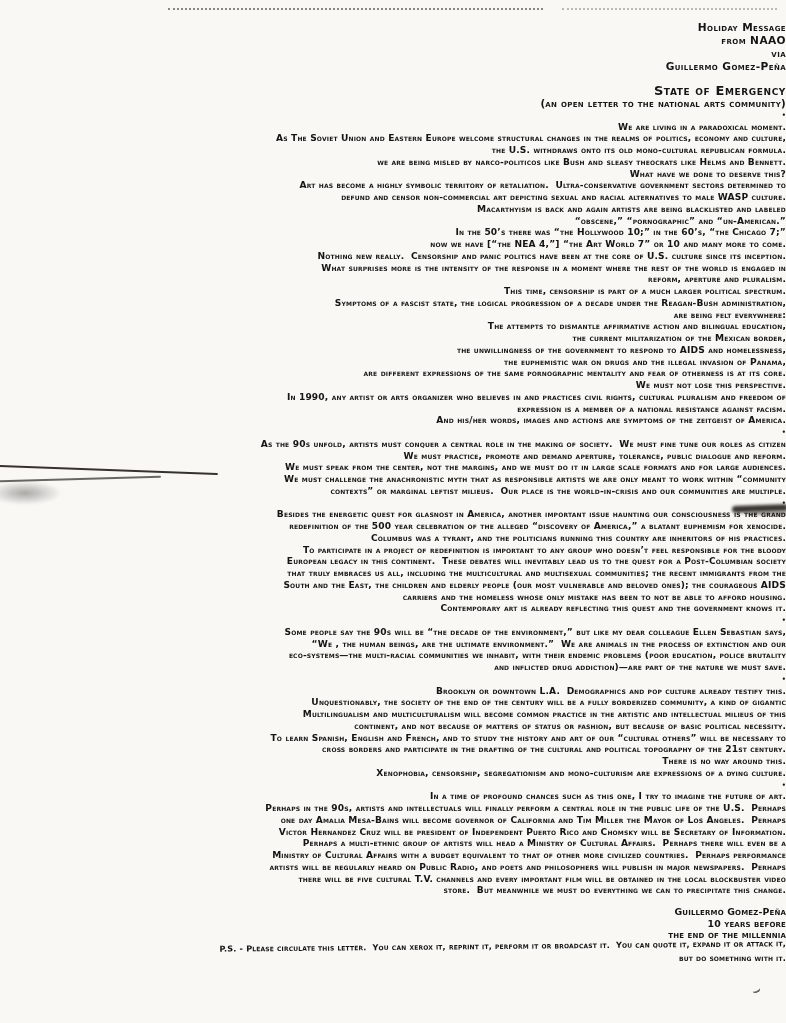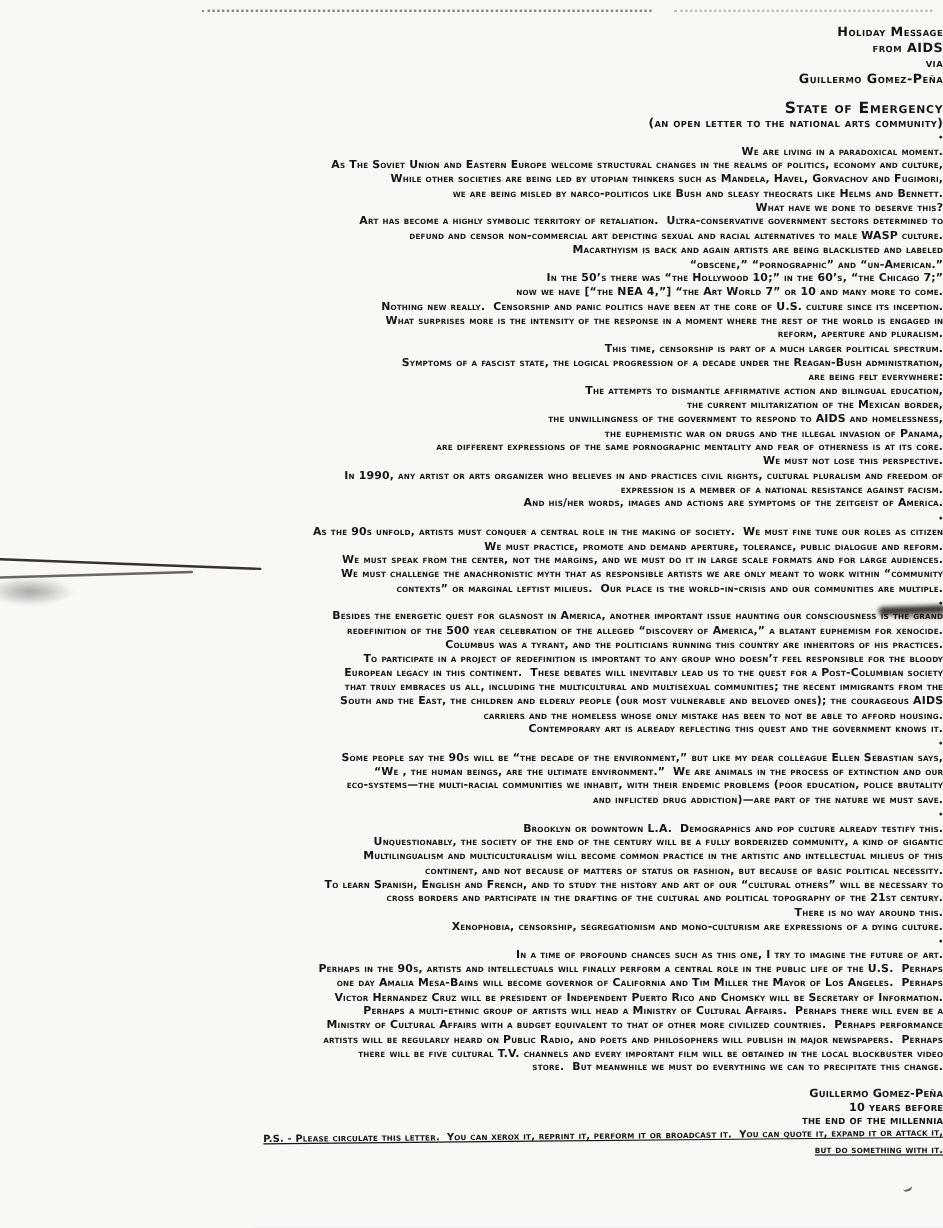--- a/index.html
+++ b/index.html
@@ -30,21 +30,21 @@
   .subtitle-block{margin-top:11px;}
   .subtitle-block .line{font-size:10.2px;line-height:12.2px;letter-spacing:0.3px;}
   .subtitle-block .line.big{font-size:13px;line-height:13.6px;letter-spacing:0.6px;}
   .sep{
     font-size:6.5px;
     line-height:11.75px;
     color:var(--ink,#171513);
   }
   .signature-block{margin-top:9px;}
   .signature-block .line{font-size:9.4px;line-height:11.6px;}
-  .ps-block{margin-top:1px;text-decoration:underline;}
+  .ps-block{margin-top:1px;}
   .ps-block .line{font-size:8.2px;line-height:11px;}
   .ps-block .line.skew{transform:rotate(-0.55deg);}
   
   .artifact{position:absolute;pointer-events:none;}
   .top-dots-a{top:8px;left:168px;width:375px;border-top:2px dotted rgba(45,42,40,0.55);}
   .top-dots-b{top:8px;left:562px;width:215px;border-top:2px dotted rgba(45,42,40,0.30);}
   .crease-line-a{top:469px;left:-4px;width:222px;height:2px;background:#35322f;transform:rotate(2.1deg);border-radius:2px;}
   .crease-line-b{top:478px;left:-4px;width:165px;height:2px;background:#45423e;transform:rotate(-1.6deg);border-radius:2px;opacity:0.8;}
   .crease-blob{top:481px;left:-12px;width:74px;height:24px;background:radial-gradient(closest-side,rgba(40,38,35,0.38),rgba(40,38,35,0));filter:blur(1px);}
   .right-smudge-a{top:505px;left:732px;width:56px;height:7px;background:#3a3733;border-radius:4px;filter:blur(1.6px);transform:rotate(-2deg);}
@@ -62,35 +62,35 @@
   <div class="artifact crease-line-b"></div>
   <div class="artifact crease-blob"></div>
   <div class="artifact right-smudge-a"></div>
   <div class="artifact right-smudge-b"></div>
   <div class="artifact edge-squiggle"></div>
 
   <div class="content">
 
     <div class="title-block">
       <div class="line">Holiday Message</div>
-      <div class="line">from AIDS</div>
+      <div class="line">from NAAO</div>
       <div class="line">via</div>
       <div class="line">Guillermo Gomez-Peña</div>
     </div>
 
     <div class="subtitle-block">
       <div class="line big">State of Emergency</div>
       <div class="line">(an open letter to the national arts community)</div>
     </div>
 
     <div>
         <div class="sep">•</div>
         <div class="line">We are living in a paradoxical moment.</div>
         <div class="line">As The Soviet Union and Eastern Europe welcome structural changes in the realms of politics, economy and culture,</div>
-        <div class="line">While other societies are being led by utopian thinkers such as Mandela, Havel, Gorvachov and Fugimori,</div>
+        <div class="line">the U.S. withdraws onto its old mono-cultural republican formula.</div>
         <div class="line">we are being misled by narco-politicos like Bush and sleasy theocrats like Helms and Bennett.</div>
         <div class="line">What have we done to deserve this?</div>
         <div class="line">Art has become a highly symbolic territory of retaliation.  Ultra-conservative government sectors determined to</div>
         <div class="line">defund and censor non-commercial art depicting sexual and racial alternatives to male WASP culture.</div>
         <div class="line">Macarthyism is back and again artists are being blacklisted and labeled</div>
         <div class="line">“obscene,” “pornographic” and “un-American.”</div>
         <div class="line">In the 50’s there was “the Hollywood 10;” in the 60’s, “the Chicago 7;”</div>
         <div class="line">now we have [“the NEA 4,”] “the Art World 7” or 10 and many more to come.</div>
         <div class="line">Nothing new really.  Censorship and panic politics have been at the core of U.S. culture since its inception.</div>
         <div class="line">What surprises more is the intensity of the response in a moment where the rest of the world is engaged in</div>

